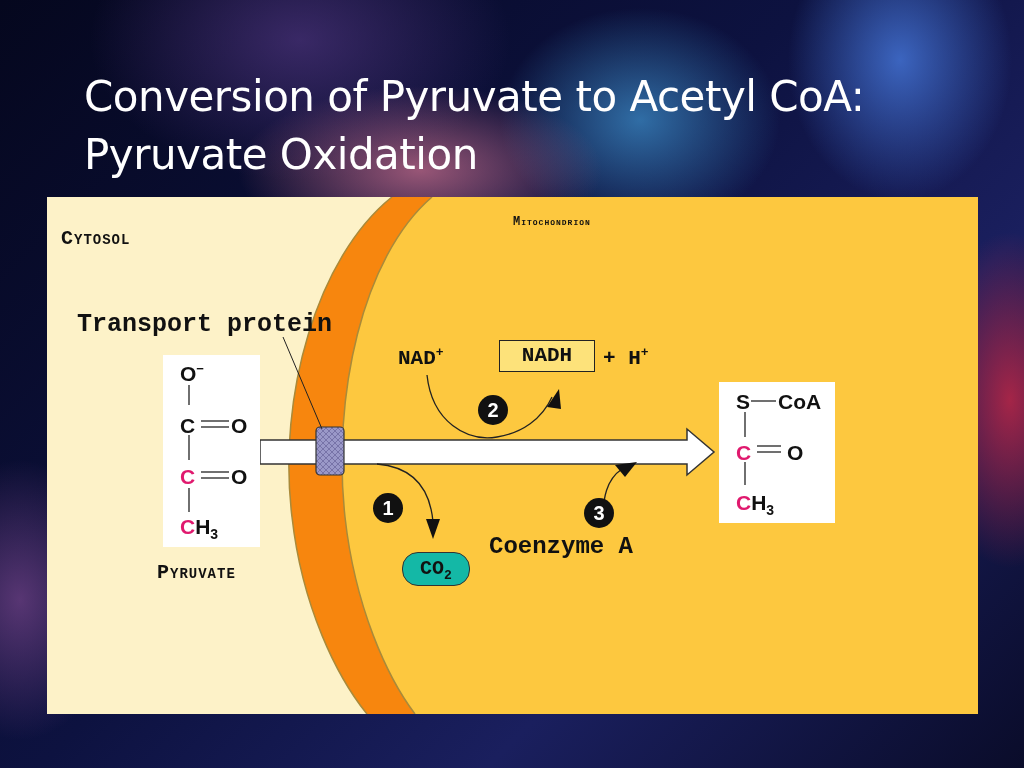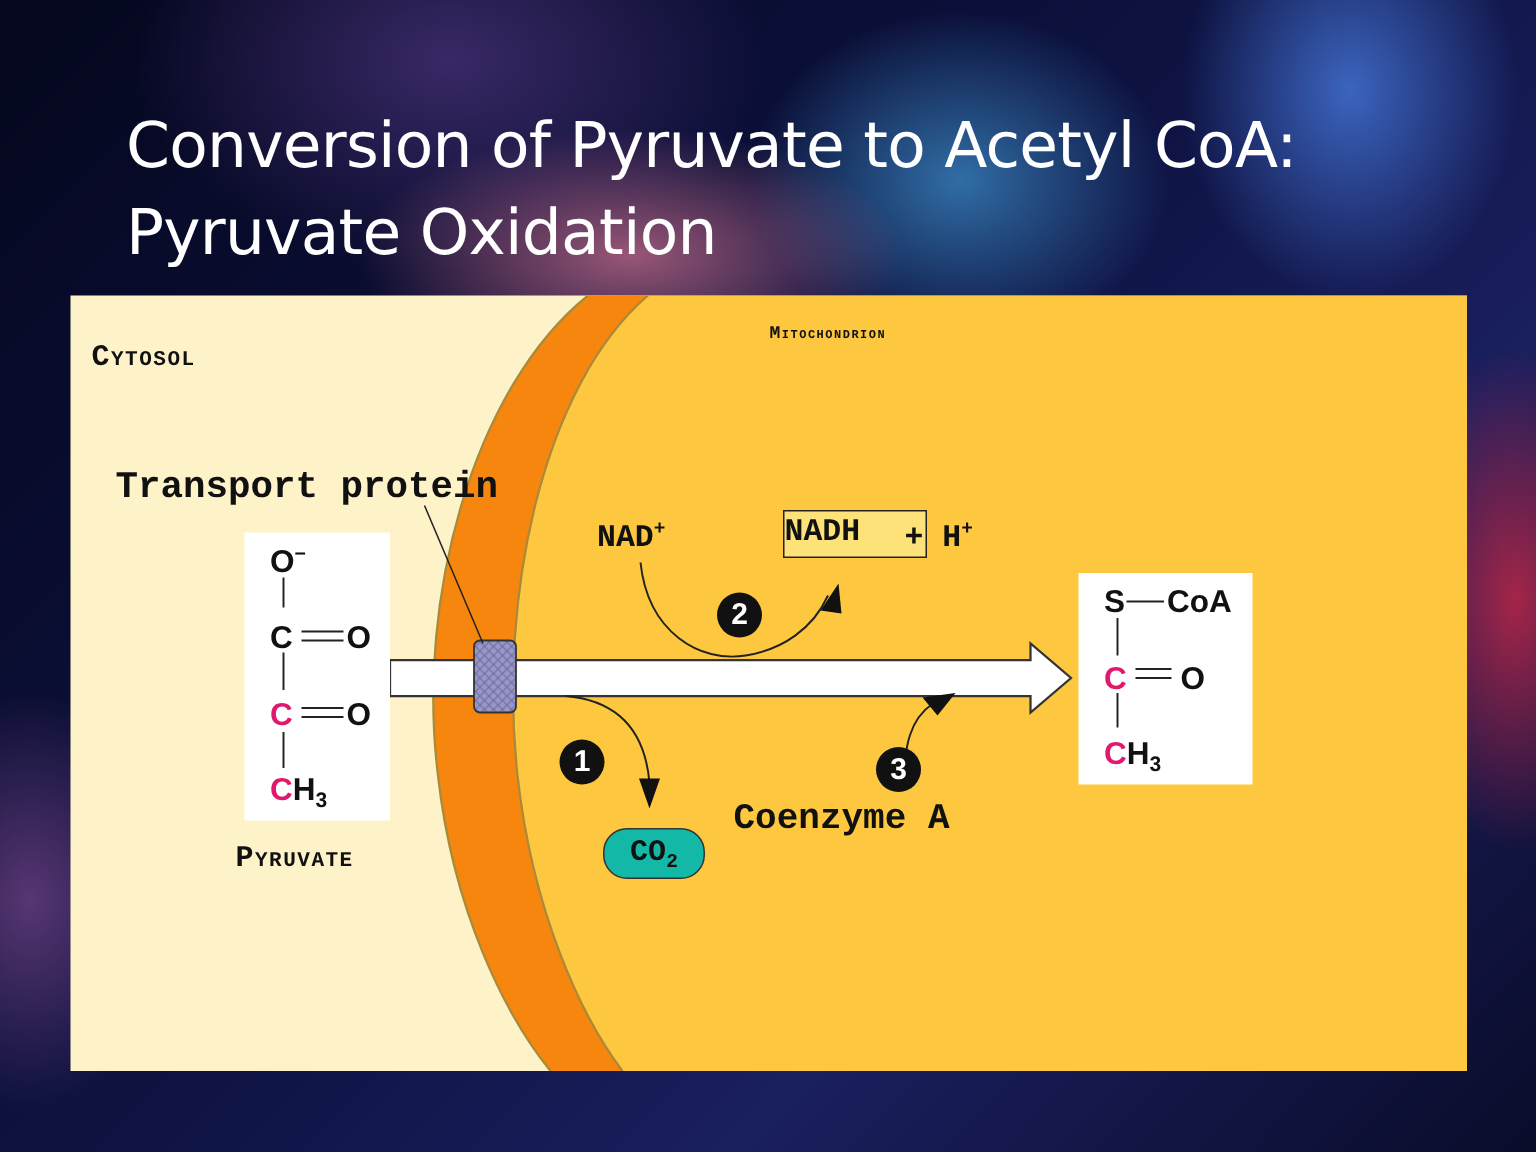--- a/index.html
+++ b/index.html
@@ -80,21 +80,21 @@
   </svg>
   <div class="formula" style="left:133px;top:164px;"><span>O</span><sup style="font-size:13px;">−</sup></div>
   <div class="formula" style="left:133px;top:217px;">C</div>
   <div class="formula" style="left:184px;top:217px;">O</div>
   <div class="formula pink" style="left:133px;top:268px;">C</div>
   <div class="formula" style="left:184px;top:268px;">O</div>
   <div class="formula" style="left:133px;top:318px;"><span class="pink">C</span><span>H</span><sub style="font-size:14px;">3</sub></div>
   <div class="lbl sc" style="left:110px;top:364px;font-size:20px;">Pyruvate</div>
 
   <div class="lbl" style="left:351px;top:148px;font-size:21px;"><span>NAD</span><sup style="font-size:13px;">+</sup></div>
-  <div class="lbl" style="left:452px;top:143px;width:94px;height:30px;border:1.5px solid #222;background:#fde27a;font-size:21px;text-align:left;line-height:30px;margin-left:23px;">NADH</div>
+  <div class="lbl" style="left:452px;top:143px;width:94px;height:30px;border:1.5px solid #222;background:#fde27a;font-size:21px;text-align:center;line-height:30px;">NADH</div>
   <div class="lbl" style="left:556px;top:148px;font-size:21px;"><span>+ H</span><sup style="font-size:13px;">+</sup></div>
   <div class="num" style="left:431px;top:198px;">2</div>
 
   <div class="num" style="left:326px;top:296px;">1</div>
   <div class="lbl" style="left:355px;top:355px;width:66px;height:32px;border:1.5px solid #333;border-radius:16px;background:#14b8a6;font-size:20px;text-align:center;line-height:32px;"><span>CO</span><sub style="font-size:13px;">2</sub></div>
 
   <div class="num" style="left:537px;top:301px;">3</div>
   <div class="lbl" style="left:442px;top:336px;font-size:24px;">Coenzyme A</div>
 
   <div class="box" style="left:672px;top:185px;width:116px;height:141px;"></div>

